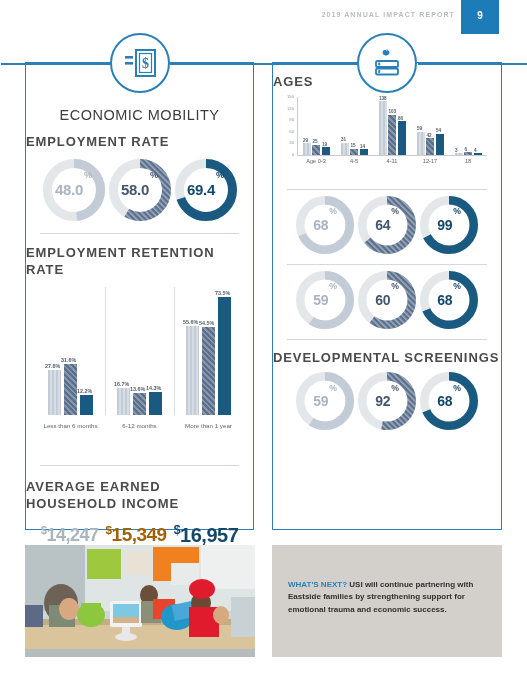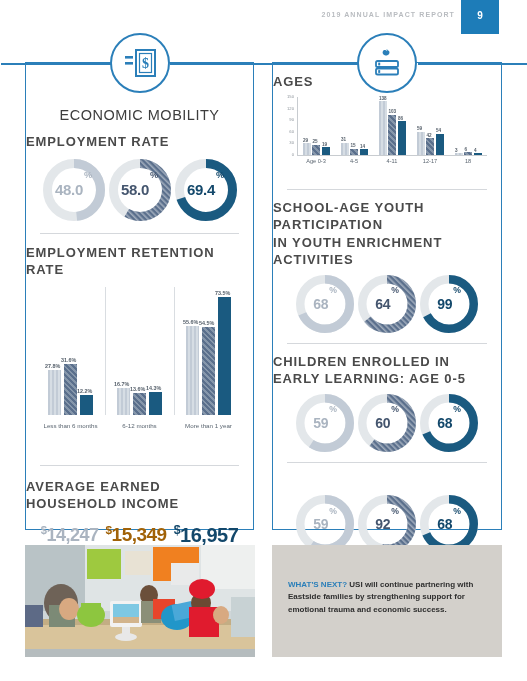--- a/index.html
+++ b/index.html
@@ -284,24 +284,20 @@
       <div class="bar-val" style="left: 174px; bottom: 21.66px; font-size: 4.6px;">3</div>
       <div class="bar" style="left: 183px; width: 8px; height: 2.32px; bottom: 20px; background: repeating-linear-gradient(45deg, rgb(90, 111, 140) 0px, rgb(90, 111, 140) 2px, rgb(134, 151, 171) 2px, rgb(134, 151, 171) 4px);"></div>
       <div class="bar-val" style="left: 183.5px; bottom: 22.82px; font-size: 4.6px;">6</div>
       <div class="bar" style="left: 192.5px; width: 8px; height: 1.54667px; bottom: 20px; background: rgb(26, 90, 128);"></div>
       <div class="bar-val" style="left: 193px; bottom: 22.0467px; font-size: 4.6px;">4</div>
       <div class="cat-label" style="left: 168px; width: 38px; top: 61px; font-size: 5.6px;">18</div>
     </div>
 
   <div class="divider" style="margin-top:14px;"></div>
 
-  <div class="section-title" style="margin-top:9px;">
-    <span>SCHOOL-AGE YOUTH PARTICIPATION</span><br>
-    <span>IN YOUTH ENRICHMENT ACTIVITIES</span>
-  </div>
   <div class="donut-row" id="youth-donuts" style="margin-top:6px;">
       <div class="donut" style="width: 58px; height: 58px;">
         <svg width="58" height="58">
           <defs>
             <pattern id="youth-donuts-h0" width="4" height="4" patternUnits="userSpaceOnUse" patternTransform="rotate(45)">
               <rect width="4" height="4" fill="#c2cbd6"></rect>
               <rect width="1.6" height="4" fill="#ffffff" opacity="0.42"></rect>
             </pattern>
           </defs>
           <circle cx="29" cy="29" r="24.75" fill="none" stroke="#e3e7ea" stroke-width="8.5"></circle>
@@ -341,24 +337,20 @@
         </svg>
         <div class="donut-label" style="color: rgb(19, 72, 107); font-size: 14px;">
           <span>99</span>
           <span class="pct">%</span>
         </div>
       </div>
     </div>
 
   <div class="divider" style="margin-top:10px;"></div>
 
-  <div class="section-title" style="margin-top:9px;">
-    <span>CHILDREN ENROLLED IN</span><br>
-    <span>EARLY LEARNING: AGE 0-5</span>
-  </div>
   <div class="donut-row" id="early-donuts" style="margin-top:6px;">
       <div class="donut" style="width: 58px; height: 58px;">
         <svg width="58" height="58">
           <defs>
             <pattern id="early-donuts-h0" width="4" height="4" patternUnits="userSpaceOnUse" patternTransform="rotate(45)">
               <rect width="4" height="4" fill="#c2cbd6"></rect>
               <rect width="1.6" height="4" fill="#ffffff" opacity="0.42"></rect>
             </pattern>
           </defs>
           <circle cx="29" cy="29" r="24.75" fill="none" stroke="#e3e7ea" stroke-width="8.5"></circle>
@@ -399,21 +391,21 @@
         <div class="donut-label" style="color: rgb(19, 72, 107); font-size: 14px;">
           <span>68</span>
           <span class="pct">%</span>
         </div>
       </div>
     </div>
 
   <div class="divider" style="margin-top:10px;"></div>
 
   <div class="section-title" style="margin-top:9px;">
-    <br>
+    <span>DEVELOPMENTAL SCREENINGS</span><br>
   </div>
   <div class="donut-row" id="screen-donuts" style="margin-top:6px;">
       <div class="donut" style="width: 58px; height: 58px;">
         <svg width="58" height="58">
           <defs>
             <pattern id="screen-donuts-h0" width="4" height="4" patternUnits="userSpaceOnUse" patternTransform="rotate(45)">
               <rect width="4" height="4" fill="#c2cbd6"></rect>
               <rect width="1.6" height="4" fill="#ffffff" opacity="0.42"></rect>
             </pattern>
           </defs>

